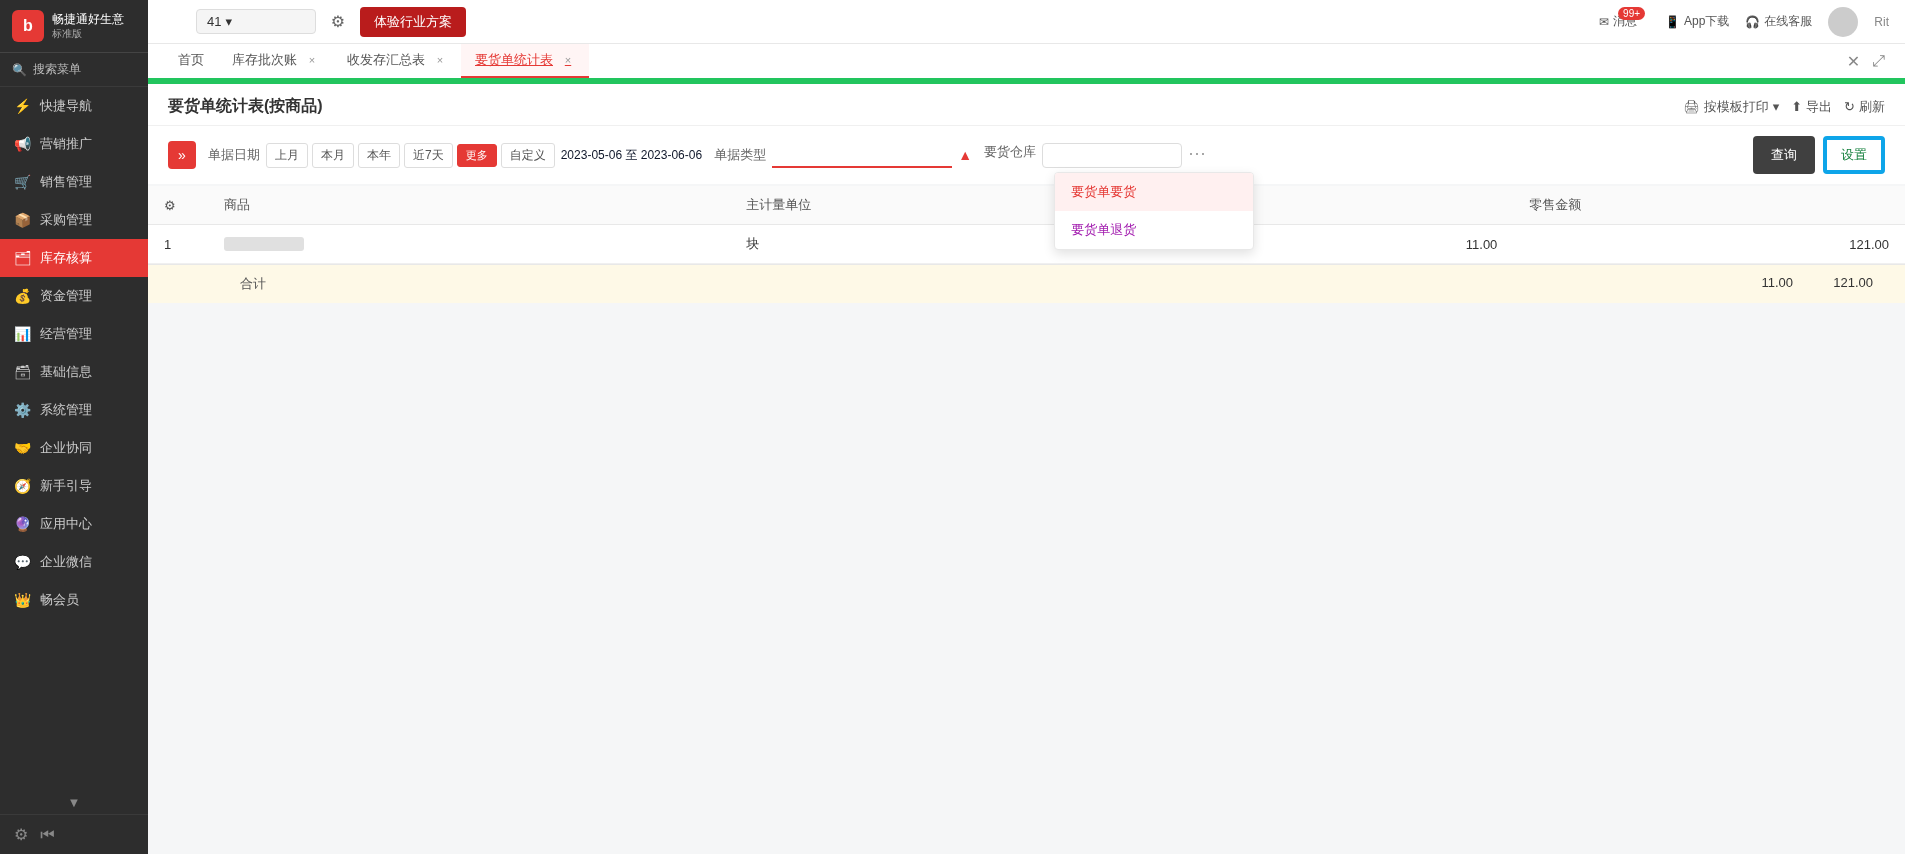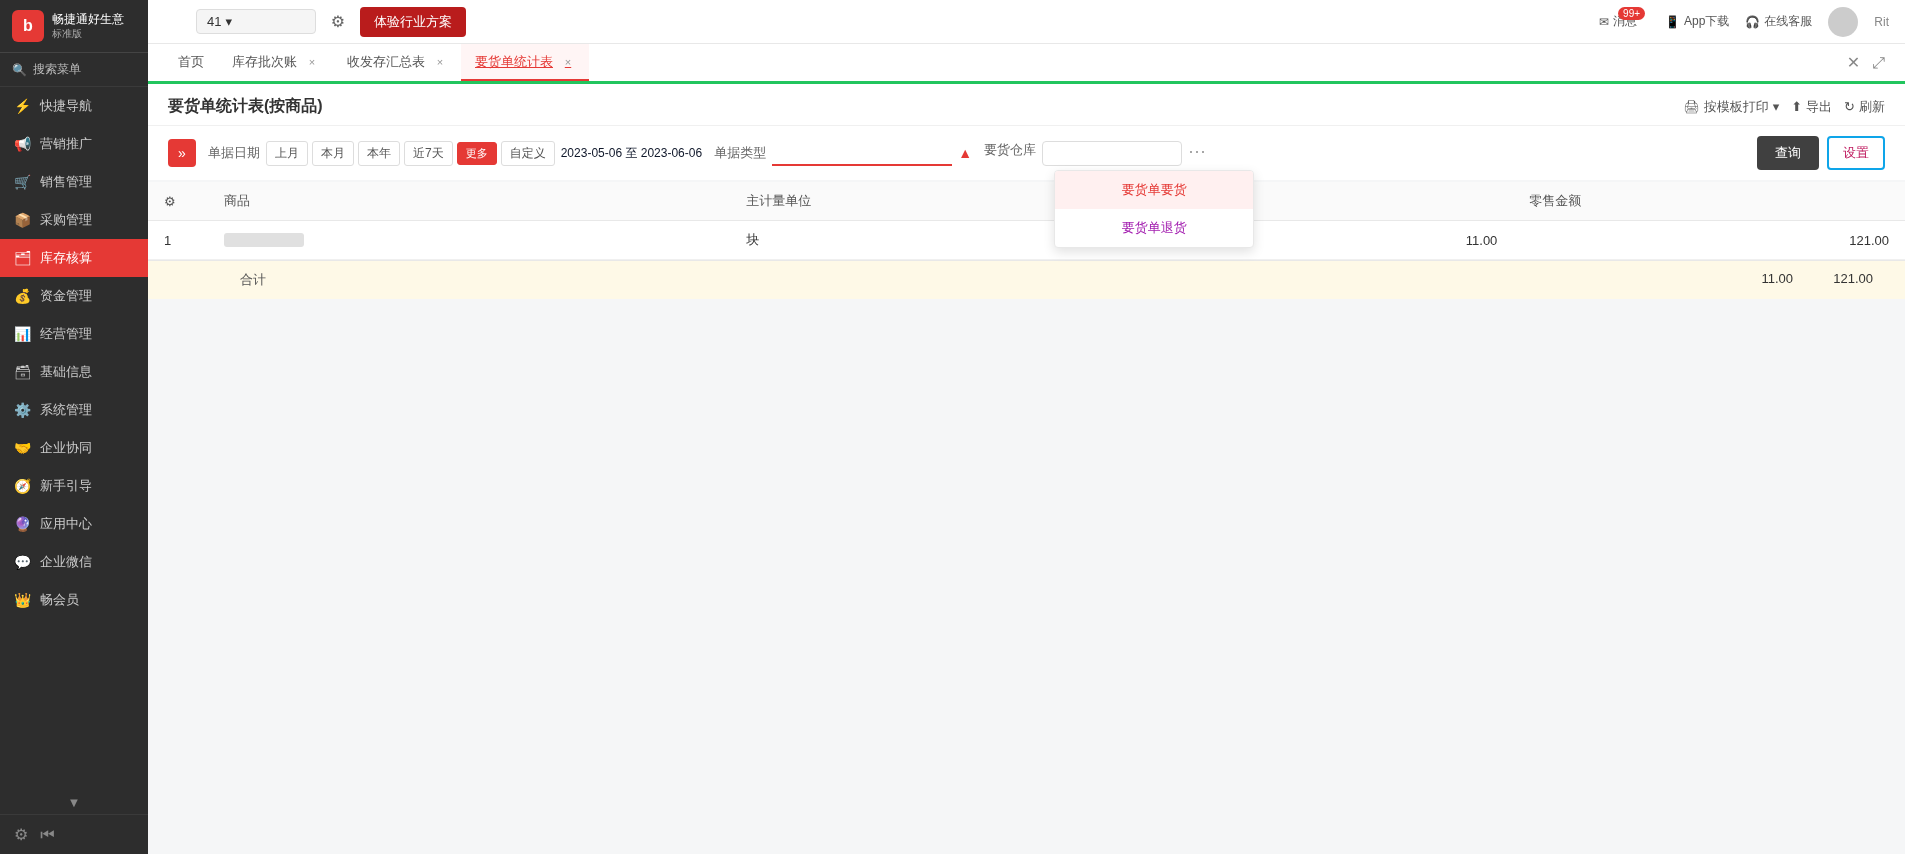--- a/index.html
+++ b/index.html
@@ -155,21 +155,21 @@
       background: #ccc;
       border-radius: 50%;
     }
 
     
     .tabbar {
       background: #fff;
       height: 40px;
       display: flex;
       align-items: stretch;
-      border-bottom: 3px solid #22c55e;
+      border-bottom: 6px solid #22c55e;
       padding: 0 16px;
       gap: 0;
     }
     .tab {
       display: flex;
       align-items: center;
       padding: 0 14px;
       cursor: pointer;
       font-size: 13px;
       color: #555;
@@ -309,41 +309,40 @@
       background: #404040;
       color: white;
       border: none;
       border-radius: 4px;
       padding: 6px 18px;
       cursor: pointer;
       font-size: 13px;
     }
     .settings-row-btn {
       background: #fff;
-      color: #be185d;
-      border: 2px solid #0ea5e9;
+      color: #15803d;
+      border: 4px solid #0ea5e9;
       border-radius: 4px;
       padding: 6px 14px;
       cursor: pointer;
       font-size: 13px;
     }
 
     
     .dropdown-menu {
       position: absolute;
       top: calc(100% + 4px);
       left: 340px;
       background: #fff;
       border: 1px solid #e8e8e8;
       border-radius: 4px;
       box-shadow: 0 4px 12px rgba(0,0,0,0.12);
       z-index: 100;
       min-width: 200px;
       overflow: hidden;
-      text-align: center;
     }
     .dropdown-item {
       padding: 10px 16px;
       cursor: pointer;
       font-size: 13px;
       color: #a21caf;
     }
     .dropdown-item.selected { background: #fff0f0; color: #e53935; }
 
     

